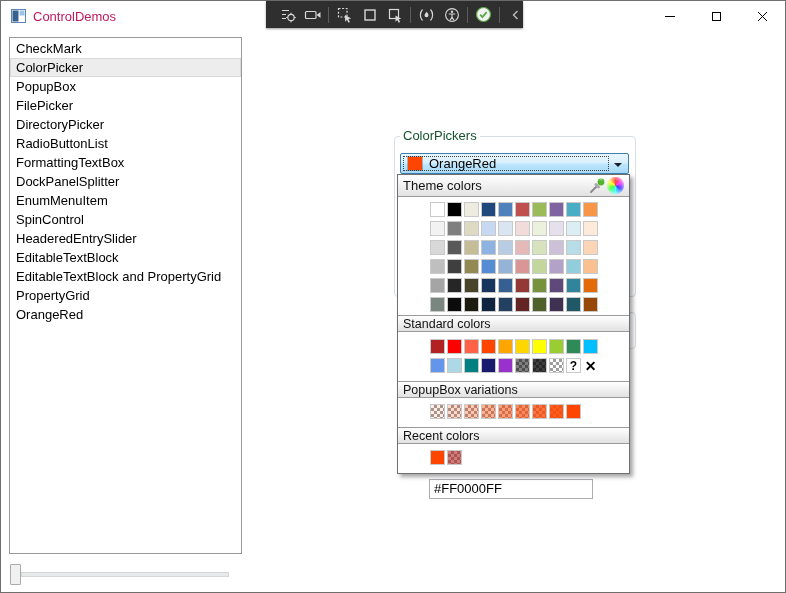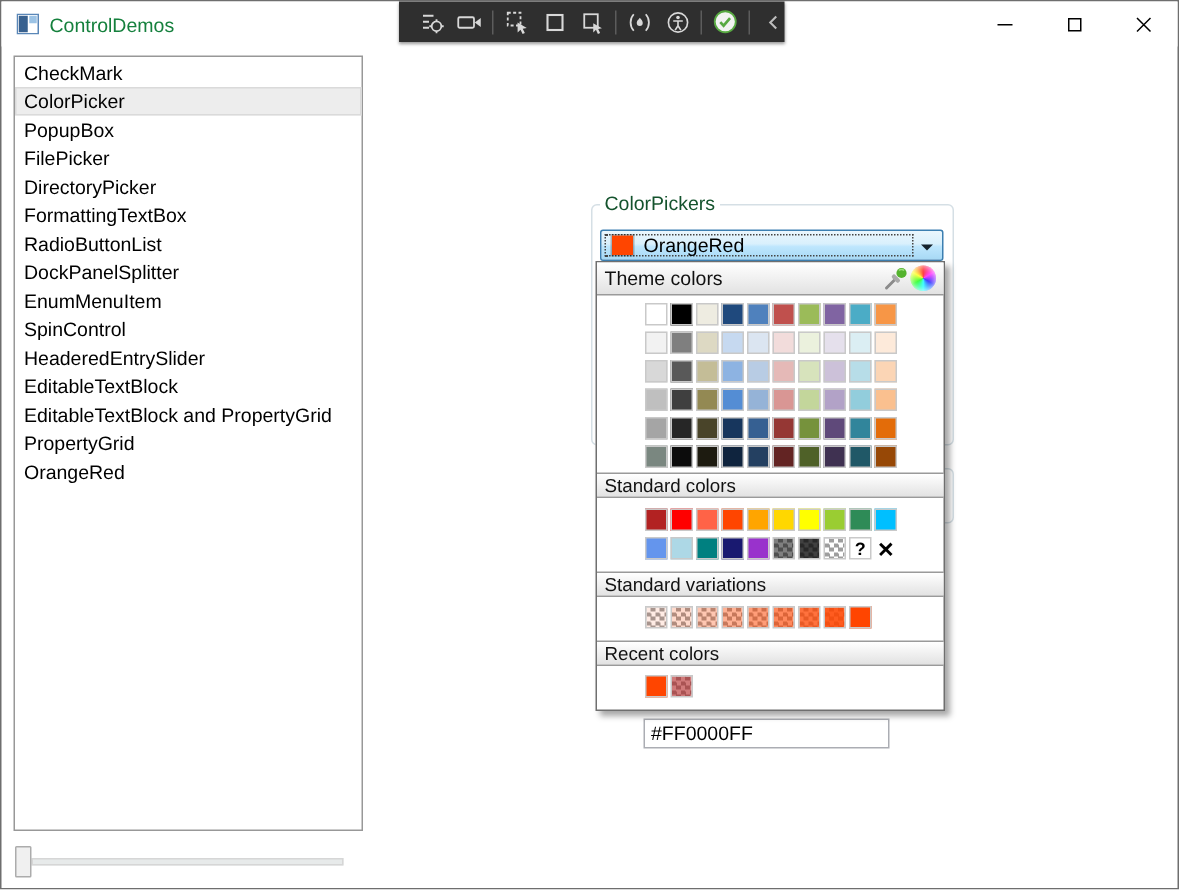--- a/index.html
+++ b/index.html
@@ -3,21 +3,21 @@
 <meta charset="utf-8">
 <style>
   * { box-sizing: border-box; margin: 0; padding: 0; }
   html,body { width:786px; height:593px; }
   body { font-family:"Liberation Sans", sans-serif; background:#fff; position:relative; overflow:hidden; }
   #window { position:absolute; inset:0; border:1px solid #6e6e6e; background:#fff; }
 
   
   .titlebar { position:absolute; left:0; top:0; right:0; height:30px; background:#fff; }
   .app-icon { position:absolute; left:10px; top:8px; width:15px; height:14px; }
-  .window-title { position:absolute; left:32px; top:8px; font-size:13px; color:#15803d; white-space:nowrap; }
+  .window-title { position:absolute; left:32px; top:8px; font-size:13px; color:#be185d; white-space:nowrap; }
   .win-btn { position:absolute; top:0; width:46px; height:30px; display:flex; align-items:center; justify-content:center; }
   .btn-min { right:92px; } .btn-max { right:46px; } .btn-close { right:0; }
   .glyph-min { display:block; width:10px; height:1px; background:#000; }
   .glyph-max { display:block; width:9px; height:9px; border:1px solid #000; }
 
   
   .toolbar { position:absolute; left:265px; top:0; width:257px; height:27px; background:#2f2f2f;
              display:flex; align-items:center; gap:6px; padding:0 6px; box-shadow:0 1px 2px rgba(0,0,0,.4); z-index:50; }
   .grip { width:6px; height:18px; background-image:radial-gradient(circle,#8a8a8a 1px,transparent 1.3px);
           background-size:4px 4px; background-position:1px 1px; }
@@ -156,22 +156,22 @@
         </svg>
     </div>
   </div>
 
   <div class="listbox">
       <div class="list-item">CheckMark</div>
       <div class="list-item selected">ColorPicker</div>
       <div class="list-item">PopupBox</div>
       <div class="list-item">FilePicker</div>
       <div class="list-item">DirectoryPicker</div>
+      <div class="list-item">RadioButtonList</div>
       <div class="list-item">FormattingTextBox</div>
-      <div class="list-item">RadioButtonList</div>
       <div class="list-item">DockPanelSplitter</div>
       <div class="list-item">EnumMenuItem</div>
       <div class="list-item">SpinControl</div>
       <div class="list-item">HeaderedEntrySlider</div>
       <div class="list-item">EditableTextBlock</div>
       <div class="list-item">EditableTextBlock and PropertyGrid</div>
       <div class="list-item">PropertyGrid</div>
       <div class="list-item">OrangeRed</div>
     </div>
 
@@ -286,21 +286,21 @@
         <div class="sw" style="background: rgb(25, 25, 112);"></div>
         <div class="sw" style="background: rgb(153, 50, 204);"></div>
         <div class="sw" style="background-image: linear-gradient(rgba(0, 0, 0, 0.5), rgba(0, 0, 0, 0.5)), conic-gradient(rgb(158, 158, 158) 25%, rgb(255, 255, 255) 0deg, rgb(255, 255, 255) 50%, rgb(158, 158, 158) 0deg, rgb(158, 158, 158) 75%, rgb(255, 255, 255) 0deg); background-size: auto, 6px 6px;"></div>
         <div class="sw" style="background-image: linear-gradient(rgba(0, 0, 0, 0.75), rgba(0, 0, 0, 0.75)), conic-gradient(rgb(158, 158, 158) 25%, rgb(255, 255, 255) 0deg, rgb(255, 255, 255) 50%, rgb(158, 158, 158) 0deg, rgb(158, 158, 158) 75%, rgb(255, 255, 255) 0deg); background-size: auto, 6px 6px;"></div>
         <div class="sw" style="background-image: linear-gradient(rgba(0, 0, 0, 0), rgba(0, 0, 0, 0)), conic-gradient(rgb(158, 158, 158) 25%, rgb(255, 255, 255) 0deg, rgb(255, 255, 255) 50%, rgb(158, 158, 158) 0deg, rgb(158, 158, 158) 75%, rgb(255, 255, 255) 0deg); background-size: auto, 6px 6px;"></div>
         <div class="sw glyph">?</div>
         <div class="sw glyph plain">✕</div>
       </div>
 
     <div class="section-header small">
-      <span>Standard variations</span>
+      <span>PopupBox variations</span>
     </div>
     <div class="sw-row row-opacity">
         <div class="sw" style="background-image: linear-gradient(rgba(255, 69, 0, 0.1), rgba(255, 69, 0, 0.1)), conic-gradient(rgb(158, 158, 158) 25%, rgb(255, 255, 255) 0deg, rgb(255, 255, 255) 50%, rgb(158, 158, 158) 0deg, rgb(158, 158, 158) 75%, rgb(255, 255, 255) 0deg); background-size: auto, 6px 6px;"></div>
         <div class="sw" style="background-image: linear-gradient(rgba(255, 69, 0, 0.2), rgba(255, 69, 0, 0.2)), conic-gradient(rgb(158, 158, 158) 25%, rgb(255, 255, 255) 0deg, rgb(255, 255, 255) 50%, rgb(158, 158, 158) 0deg, rgb(158, 158, 158) 75%, rgb(255, 255, 255) 0deg); background-size: auto, 6px 6px;"></div>
         <div class="sw" style="background-image: linear-gradient(rgba(255, 69, 0, 0.3), rgba(255, 69, 0, 0.3)), conic-gradient(rgb(158, 158, 158) 25%, rgb(255, 255, 255) 0deg, rgb(255, 255, 255) 50%, rgb(158, 158, 158) 0deg, rgb(158, 158, 158) 75%, rgb(255, 255, 255) 0deg); background-size: auto, 6px 6px;"></div>
         <div class="sw" style="background-image: linear-gradient(rgba(255, 69, 0, 0.42), rgba(255, 69, 0, 0.42)), conic-gradient(rgb(158, 158, 158) 25%, rgb(255, 255, 255) 0deg, rgb(255, 255, 255) 50%, rgb(158, 158, 158) 0deg, rgb(158, 158, 158) 75%, rgb(255, 255, 255) 0deg); background-size: auto, 6px 6px;"></div>
         <div class="sw" style="background-image: linear-gradient(rgba(255, 69, 0, 0.53), rgba(255, 69, 0, 0.53)), conic-gradient(rgb(158, 158, 158) 25%, rgb(255, 255, 255) 0deg, rgb(255, 255, 255) 50%, rgb(158, 158, 158) 0deg, rgb(158, 158, 158) 75%, rgb(255, 255, 255) 0deg); background-size: auto, 6px 6px;"></div>
         <div class="sw" style="background-image: linear-gradient(rgba(255, 69, 0, 0.64), rgba(255, 69, 0, 0.64)), conic-gradient(rgb(158, 158, 158) 25%, rgb(255, 255, 255) 0deg, rgb(255, 255, 255) 50%, rgb(158, 158, 158) 0deg, rgb(158, 158, 158) 75%, rgb(255, 255, 255) 0deg); background-size: auto, 6px 6px;"></div>
         <div class="sw" style="background-image: linear-gradient(rgba(255, 69, 0, 0.76), rgba(255, 69, 0, 0.76)), conic-gradient(rgb(158, 158, 158) 25%, rgb(255, 255, 255) 0deg, rgb(255, 255, 255) 50%, rgb(158, 158, 158) 0deg, rgb(158, 158, 158) 75%, rgb(255, 255, 255) 0deg); background-size: auto, 6px 6px;"></div>
         <div class="sw" style="background-image: linear-gradient(rgba(255, 69, 0, 0.88), rgba(255, 69, 0, 0.88)), conic-gradient(rgb(158, 158, 158) 25%, rgb(255, 255, 255) 0deg, rgb(255, 255, 255) 50%, rgb(158, 158, 158) 0deg, rgb(158, 158, 158) 75%, rgb(255, 255, 255) 0deg); background-size: auto, 6px 6px;"></div>

